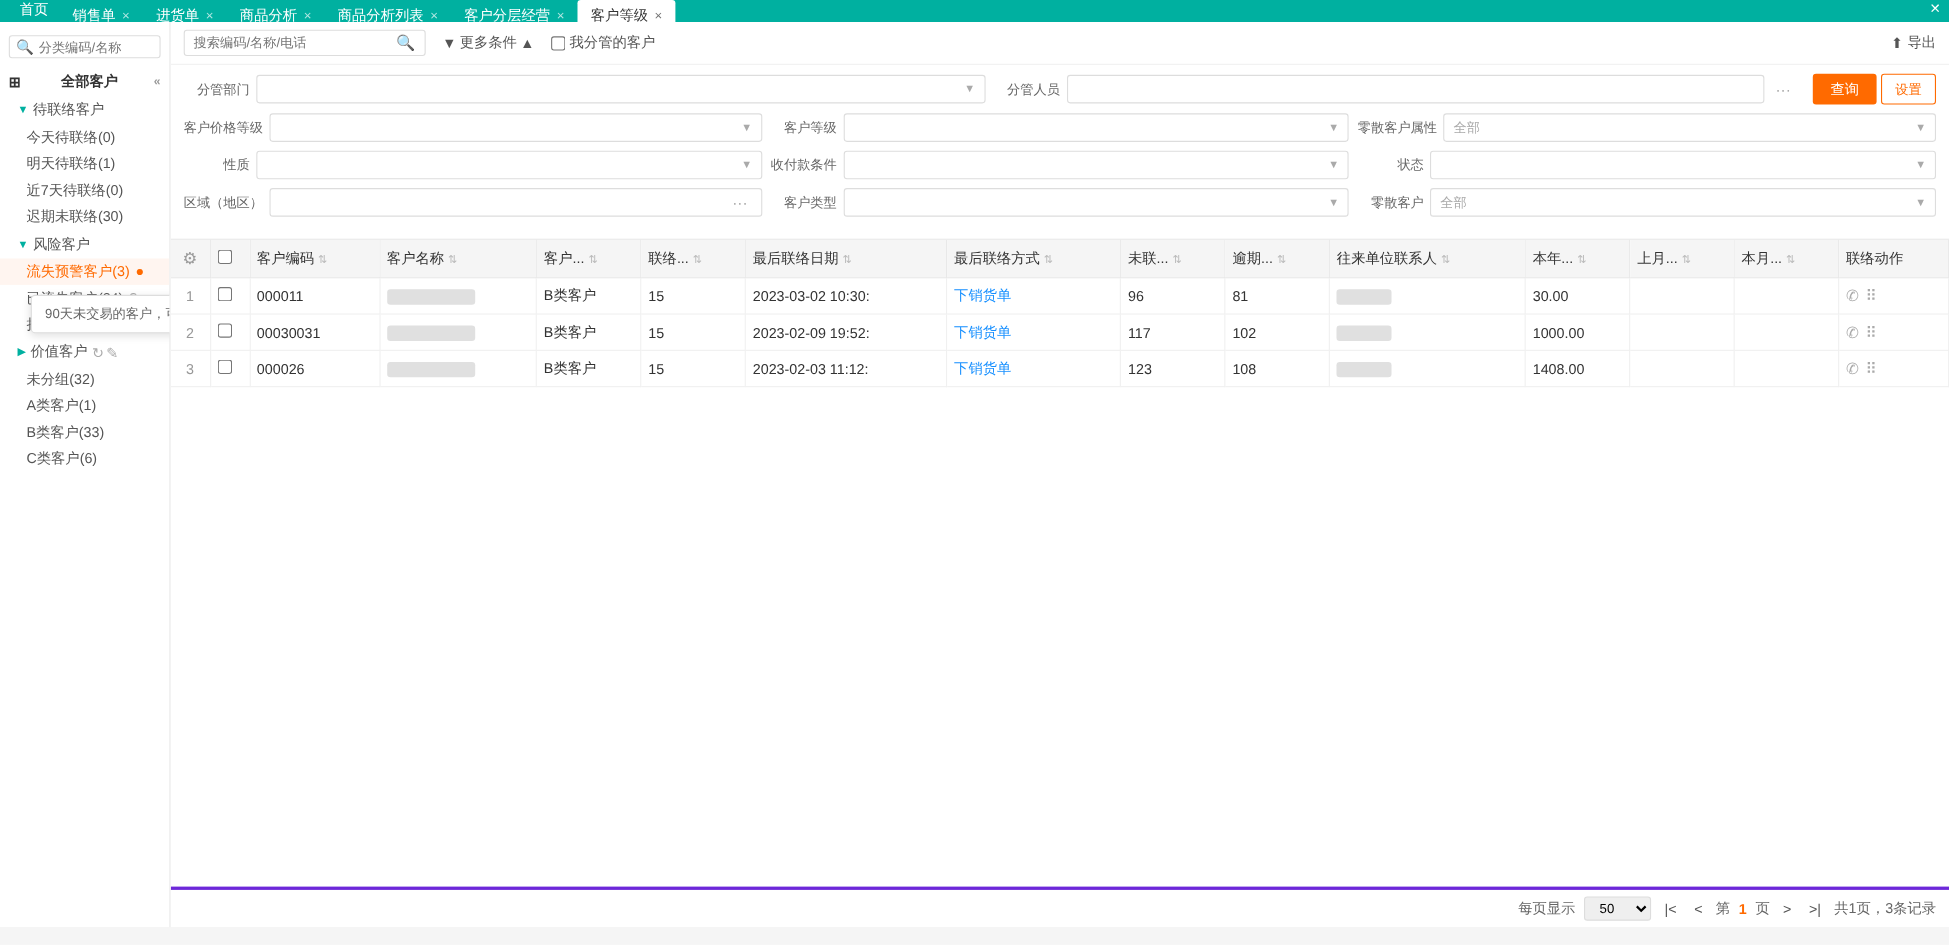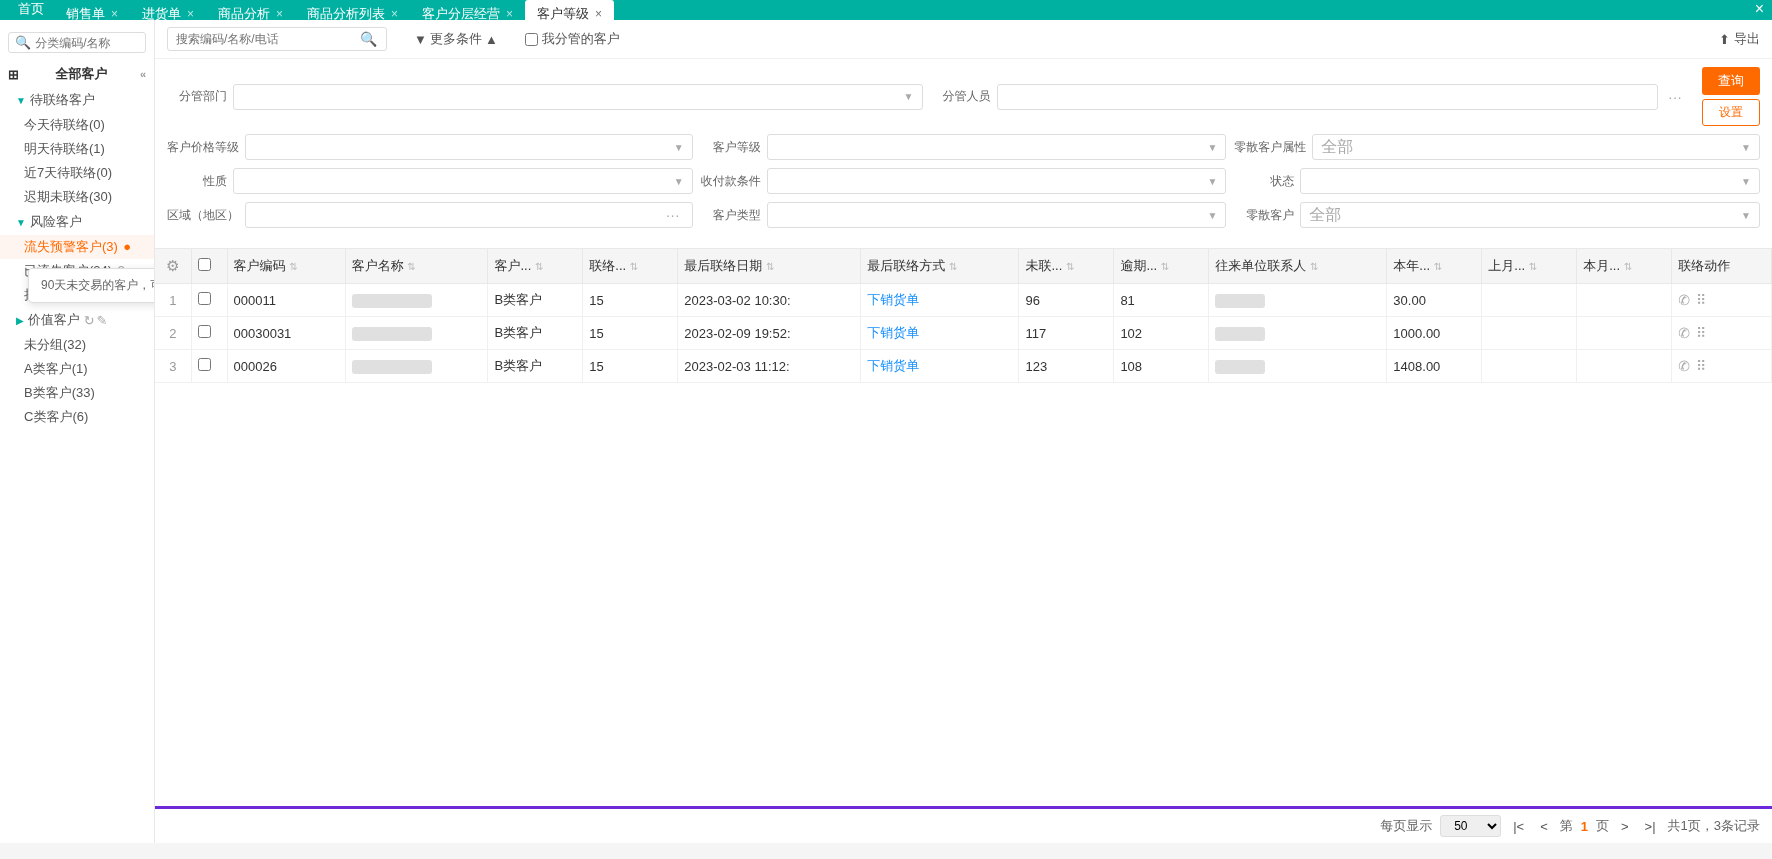--- a/index.html
+++ b/index.html
@@ -126,21 +126,21 @@
       overflow: hidden;
       background: #fff;
     }
 
     
     .filter-bar {
       display: flex;
       align-items: center;
       padding: 6px 12px;
       border-bottom: 1px solid #f0f0f0;
-      gap: 20px;
+      gap: 8px;
     }
     .search-input-wrap {
       display: flex;
       align-items: center;
       border: 1px solid #ddd;
       border-radius: 3px;
       padding: 3px 8px;
       width: 220px;
     }
     .search-input-wrap input {
@@ -221,21 +221,21 @@
       padding: 3px 8px;
       font-size: 12px;
       outline: none;
       height: 26px;
       background: #fff;
       display: flex;
       align-items: center;
       justify-content: space-between;
       cursor: pointer;
     }
-    .filter-select-text { color: #aaa; font-size: 16px; }
+    .filter-select-text { color: #aaa; font-size: 12px; }
     .filter-select-arrow { color: #aaa; font-size: 10px; }
     .filter-dots {
       color: #aaa;
       font-size: 14px;
       cursor: pointer;
       padding: 2px 4px;
     }
     .btn-query {
       background: #ff6a00;
       color: #fff;
@@ -249,21 +249,21 @@
       background: #fff;
       color: #ff6a00;
       border: 1px solid #ff6a00;
       border-radius: 3px;
       padding: 4px 12px;
       font-size: 12px;
       cursor: pointer;
     }
     .action-btns {
       display: flex;
-      flex-direction: column;
+      flex-direction: row;
       gap: 4px;
       margin-left: 8px;
     }
 
     
     .table-wrap {
       flex: 1;
       overflow: auto;
       padding: 0;
     }

